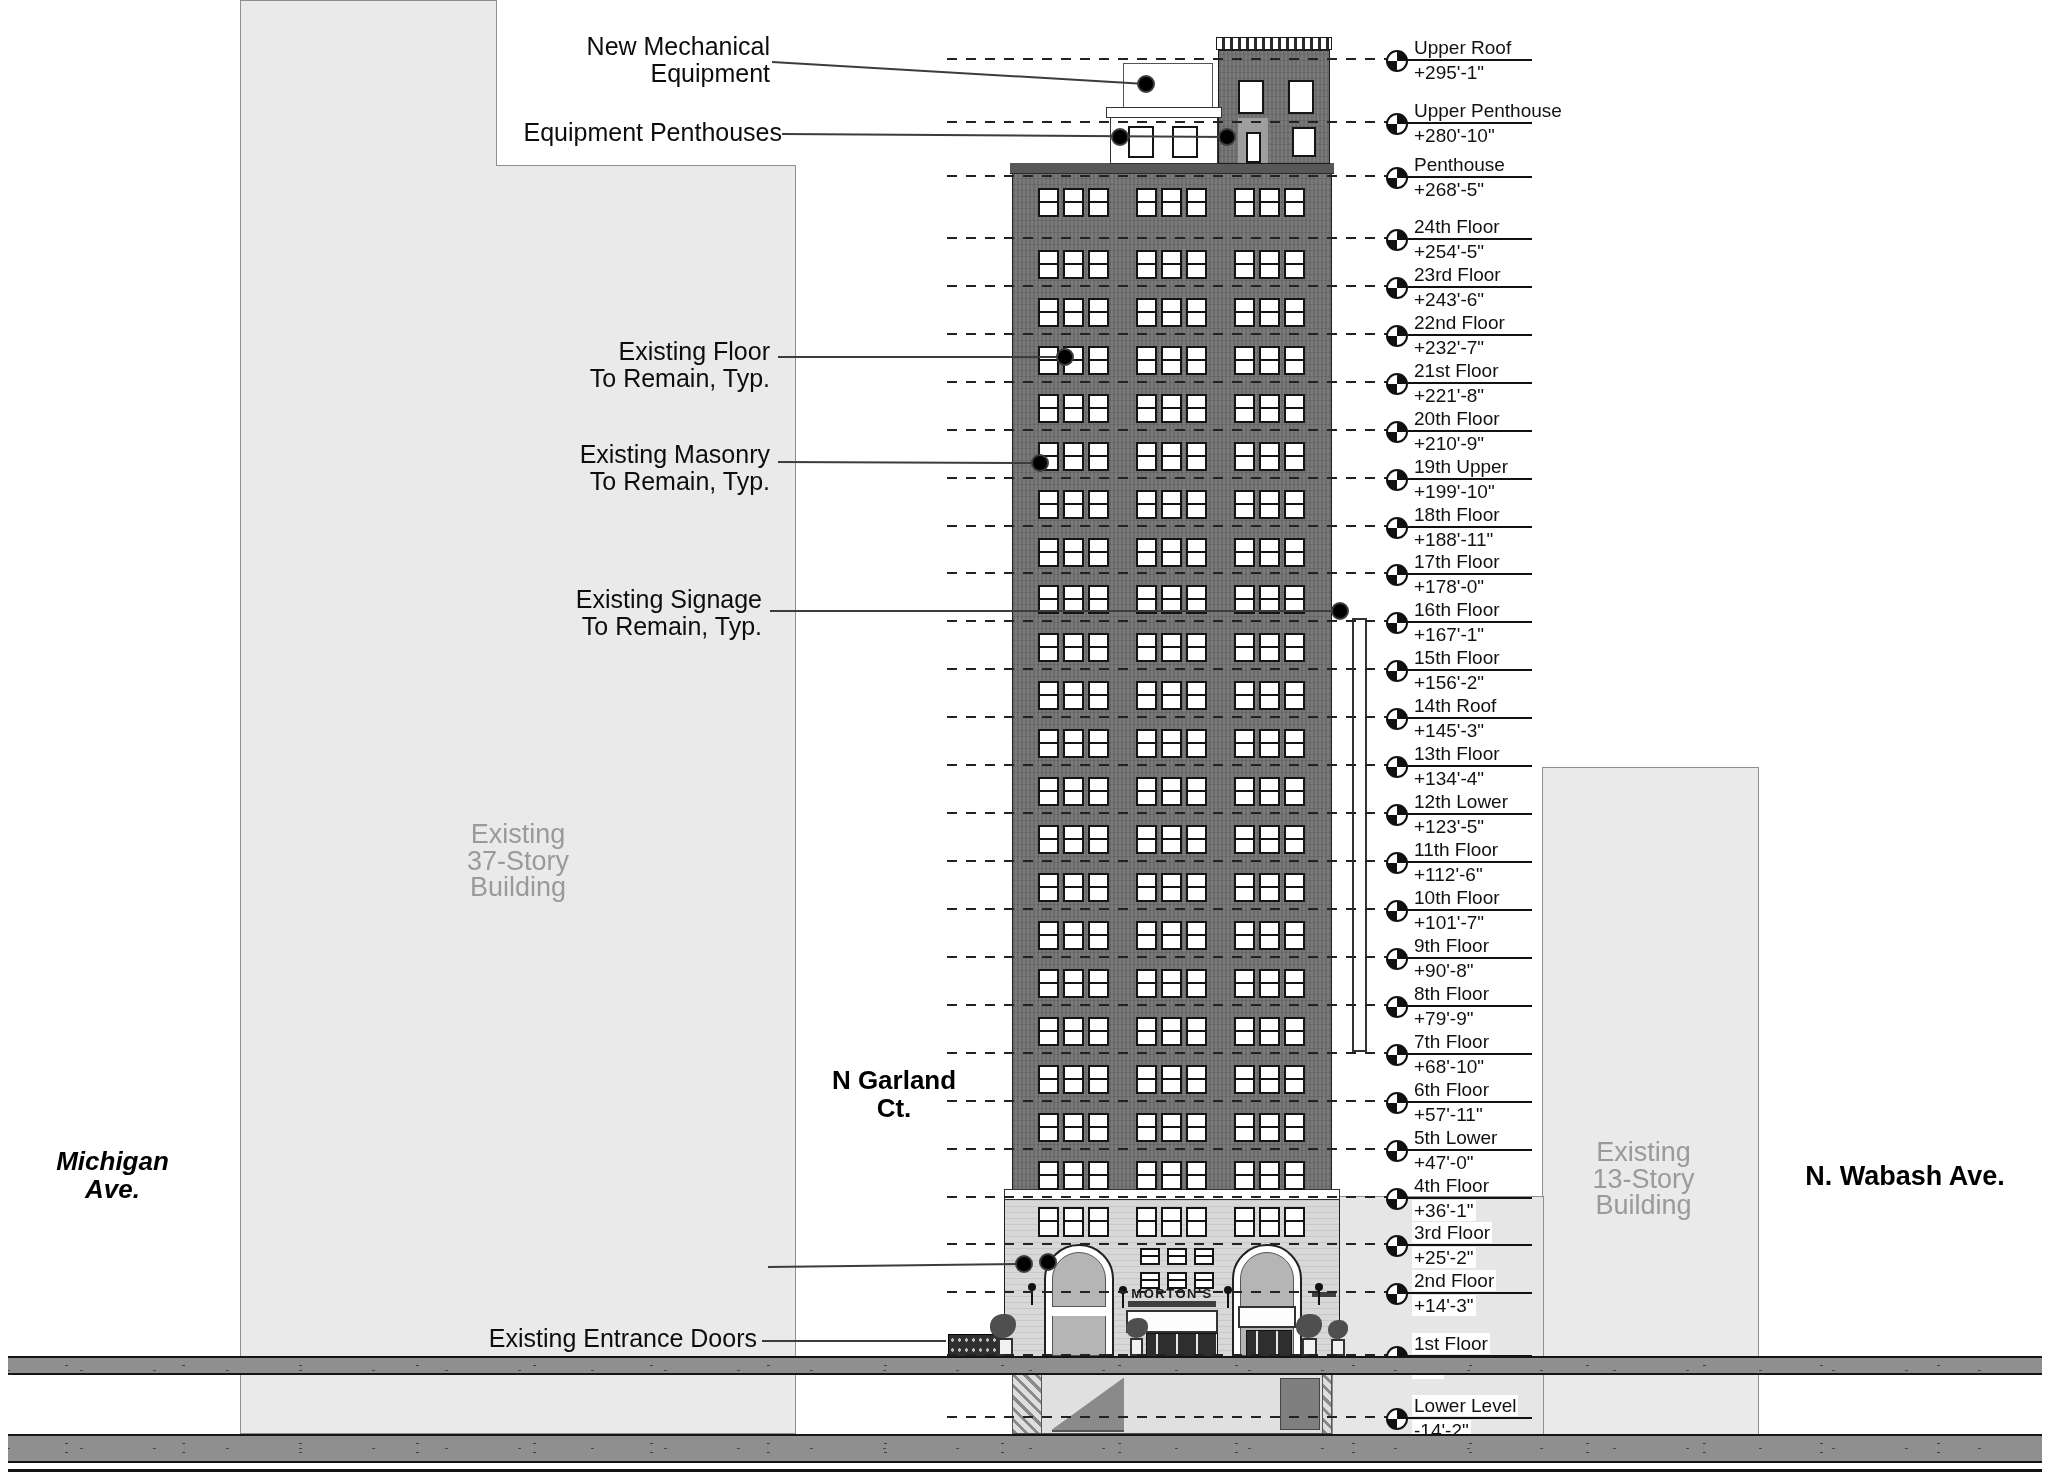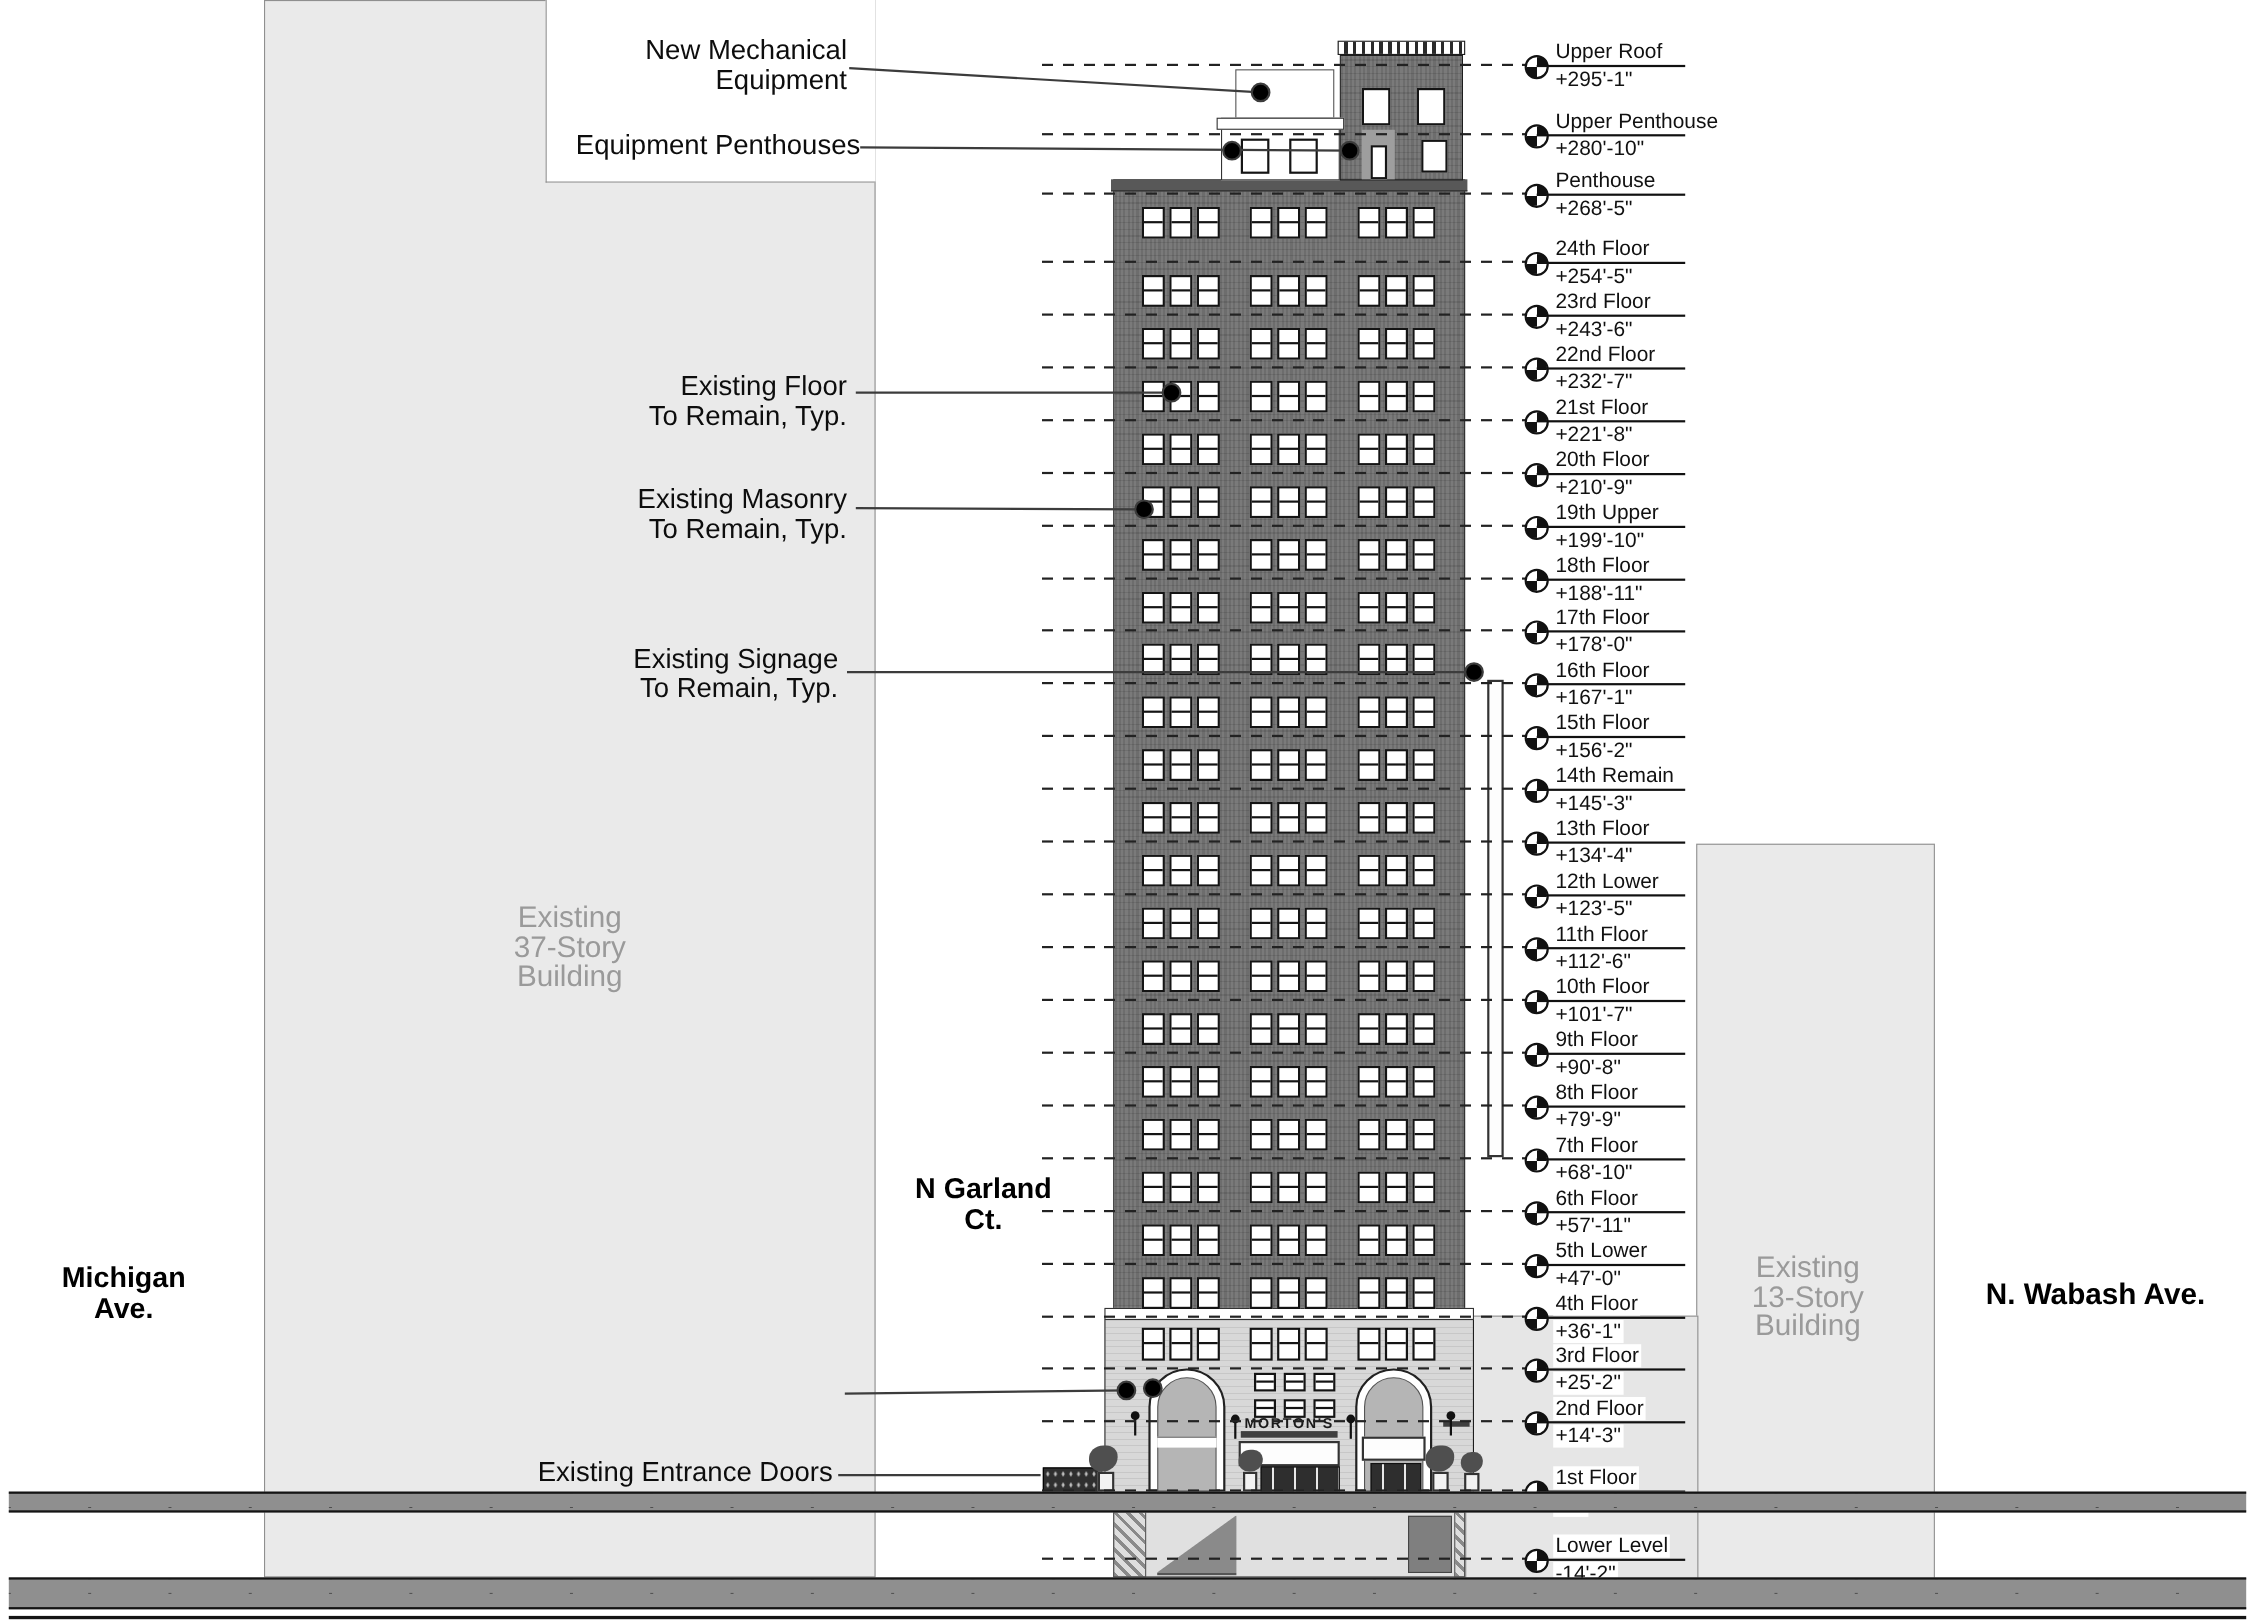--- a/index.html
+++ b/index.html
@@ -128,21 +128,21 @@
       <div class="lvl-name" style="top: 599px;"><span>16th Floor</span></div>
       <div class="lvl-elev" style="top: 624px;"><span>+167'-1"</span></div>
       <div class="lvl-dash" style="top: 668px;"></div>
       <div class="lvl-sym" style="left: 1386px; top: 660px;"></div>
       <div class="lvl-rule" style="top: 669px;"></div>
       <div class="lvl-name" style="top: 647px;"><span>15th Floor</span></div>
       <div class="lvl-elev" style="top: 672px;"><span>+156'-2"</span></div>
       <div class="lvl-dash" style="top: 716px;"></div>
       <div class="lvl-sym" style="left: 1386px; top: 708px;"></div>
       <div class="lvl-rule" style="top: 717px;"></div>
-      <div class="lvl-name" style="top: 695px;"><span>14th Remain</span></div>
+      <div class="lvl-name" style="top: 695px;"><span>14th Roof</span></div>
       <div class="lvl-elev" style="top: 720px;"><span>+145'-3"</span></div>
       <div class="lvl-dash" style="top: 764px;"></div>
       <div class="lvl-sym" style="left: 1386px; top: 756px;"></div>
       <div class="lvl-rule" style="top: 765px;"></div>
       <div class="lvl-name" style="top: 743px;"><span>13th Floor</span></div>
       <div class="lvl-elev" style="top: 768px;"><span>+134'-4"</span></div>
       <div class="lvl-dash" style="top: 812px;"></div>
       <div class="lvl-sym" style="left: 1386px; top: 804px;"></div>
       <div class="lvl-rule" style="top: 813px;"></div>
       <div class="lvl-name" style="top: 791px;"><span>12th Lower</span></div>
@@ -513,21 +513,21 @@
       <div>To Remain, Typ.</div>
   </div>
   <div class="callout" style="right:1286px;top:586px;z-index:41;">
     <div>Existing Signage</div>
       <div>To Remain, Typ.</div>
   </div>
   <div class="callout" style="right:1291px;top:1325px;z-index:41;">
     <div>Existing Entrance Doors</div>
   </div>
 
-  <div class="street" style="left:25px;top:1147px;width:175px;z-index:41;">
+  <div class="street" style="left:25px;top:1147px;width:175px;z-index:41;font-style:italic;">
     <div>Michigan</div>
       <div>Ave.</div>
   </div>
   <div class="street" style="left:808px;top:1066px;width:172px;z-index:41;">
     <div>N Garland</div>
       <div>Ct.</div>
   </div>
   <div class="street" style="left:1785px;top:1162px;width:240px;font-size:27px;z-index:41;">
     <div>N. Wabash Ave.</div>
   </div>

